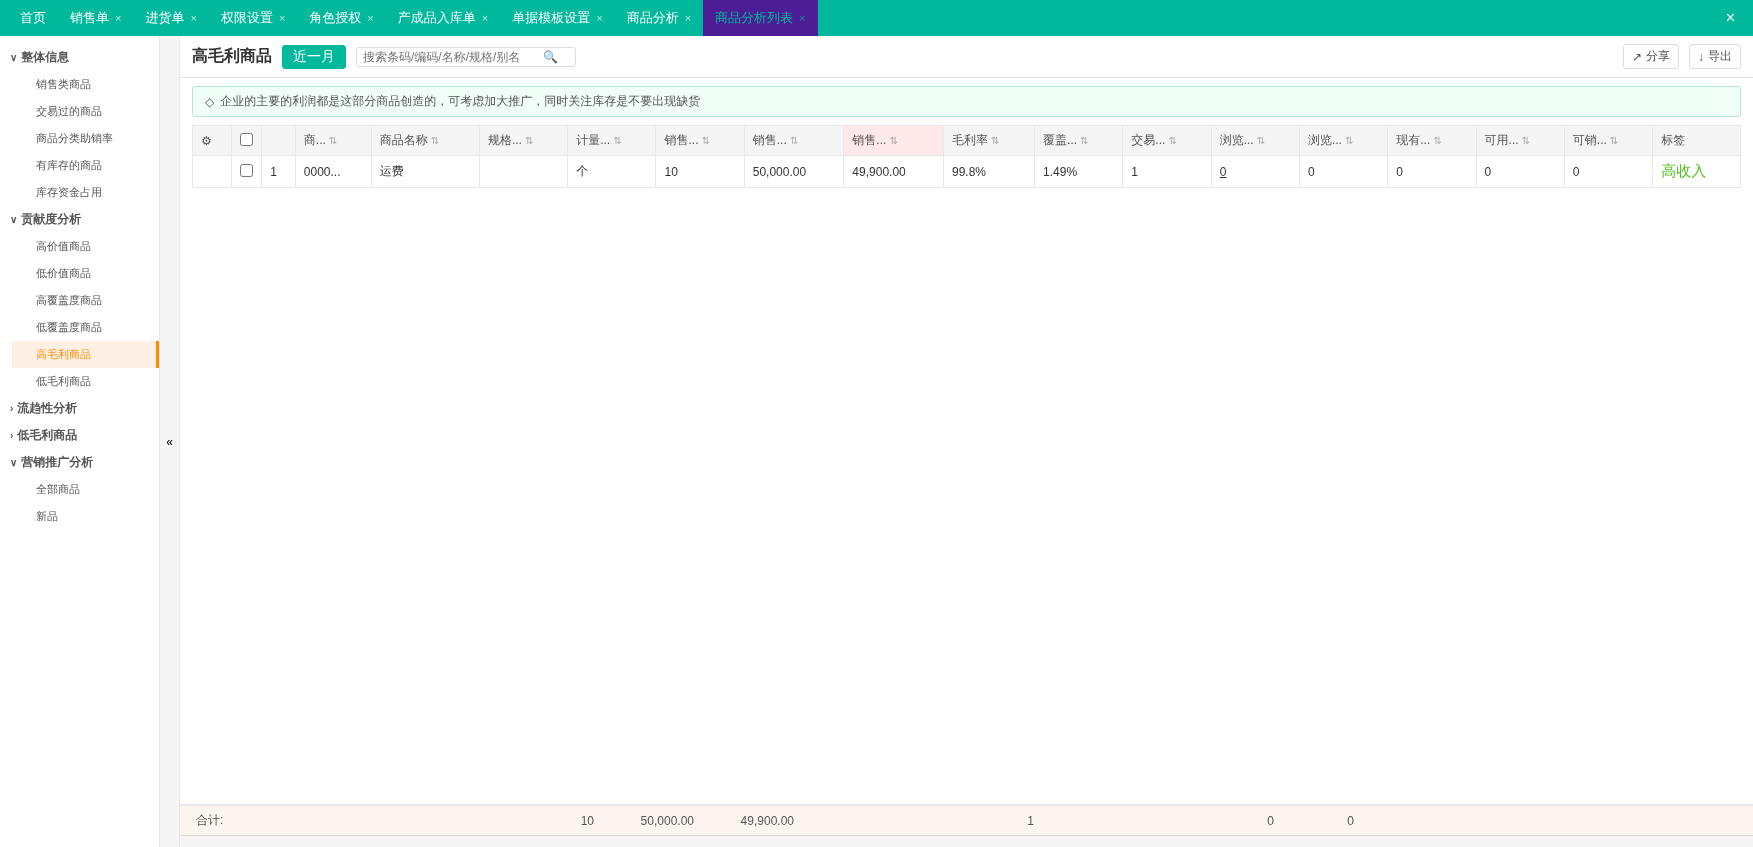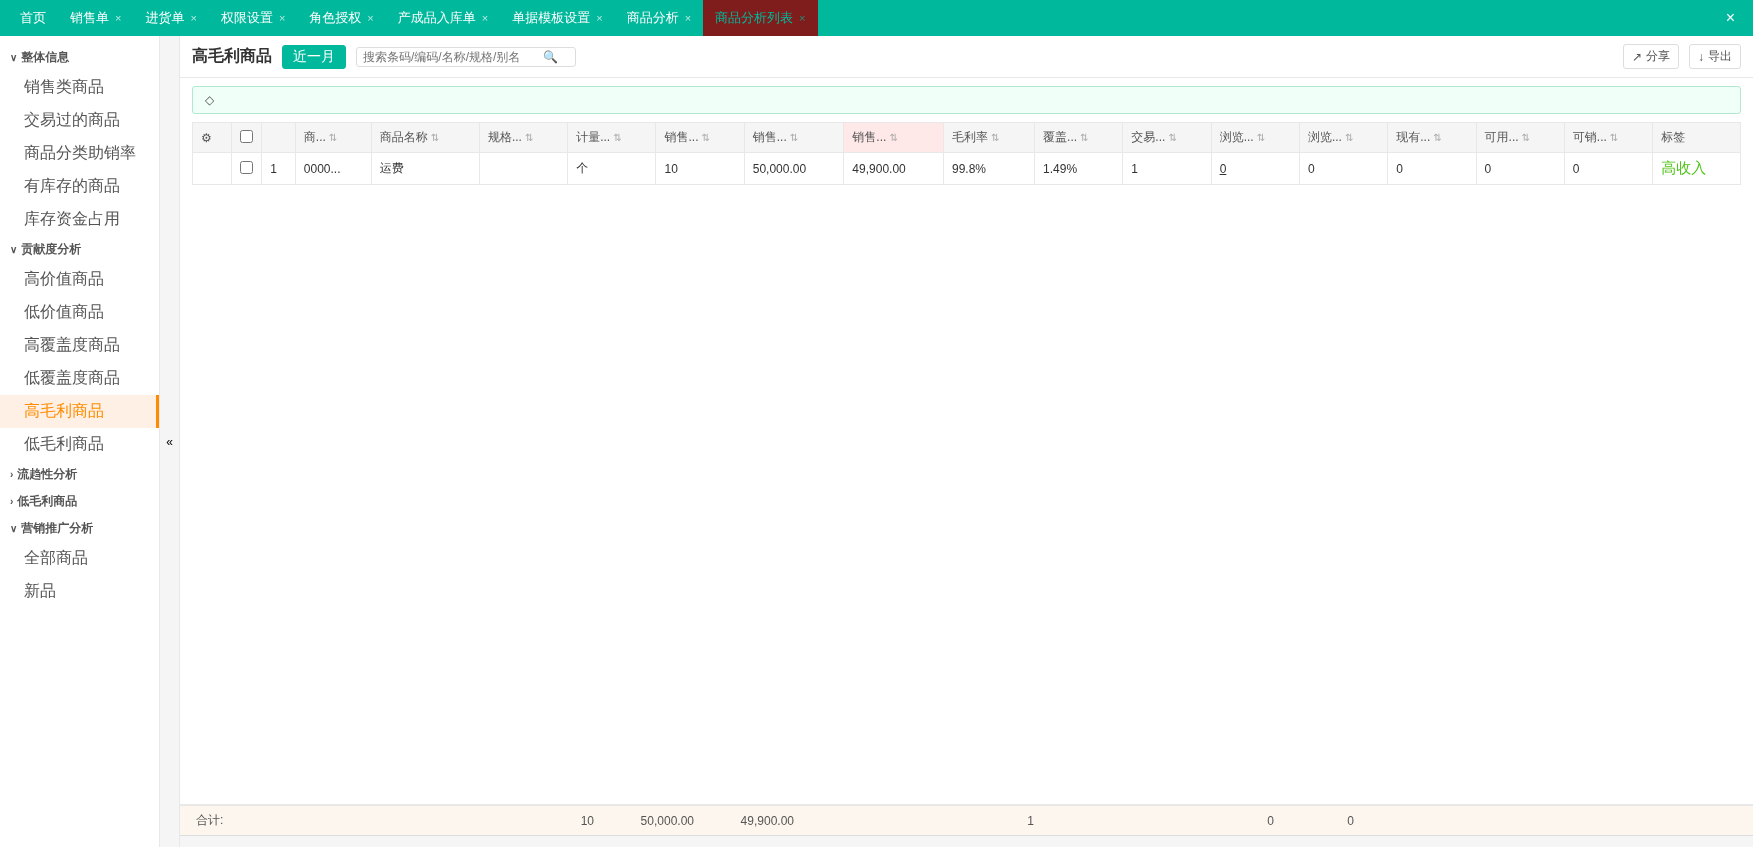--- a/index.html
+++ b/index.html
@@ -18,21 +18,21 @@
     }
     .top-nav .nav-item {
       padding: 16px 12px;
       height: 36px;
       display: flex;
       align-items: center;
       cursor: pointer;
       white-space: nowrap;
       border-right: none;
     }
-    .top-nav .nav-item.active { background: #7f1d1d; color: #00b89c; }
+    .top-nav .nav-item.active { background: #4c1d95; color: #00b89c; }
     .top-nav .nav-item .close-btn {
       margin-left: 6px;
       font-size: 11px;
       opacity: 0.7;
     }
     .top-nav .spacer { flex: 1; }
     .top-nav .window-close {
       padding: 0 10px;
       cursor: pointer;
       font-size: 16px;
@@ -58,24 +58,25 @@
       align-items: center;
       padding: 5px 10px;
       font-size: 12px;
       color: #555;
       cursor: pointer;
       font-weight: bold;
     }
     .sidebar-group-header .arrow { margin-right: 4px; font-size: 10px; }
     .sidebar-item {
       padding: 6px 10px 6px 24px;
-      font-size: 16px;
+      font-size: 11px;
       color: #555;
       cursor: pointer;
       white-space: nowrap;
+      margin-left: 12px;
     }
     .sidebar-item.active { background: #fff0e6; color: #ff8c00; border-right: 3px solid #ff8c00; }
 
     
     .collapse-btn {
       width: 20px;
       display: flex;
       align-items: center;
       justify-content: center;
       cursor: pointer;
@@ -353,20 +354,21 @@
         <span>分享</span>
       </div>
       <div class="header-action-btn">
         <span>↓</span>
         <span>导出</span>
       </div>
     </div>
 
     <div class="info-banner">
       <span>◇</span>
+      <span>企业的主要的利润都是这部分商品创造的，可考虑加大推广，同时关注库存是不要出现缺货</span>
     </div>
 
     <div class="table-container">
       <table>
         <thead>
           <tr>
             <th>
               <span>⚙</span>
             </th>
             <th class="checkbox-col">

